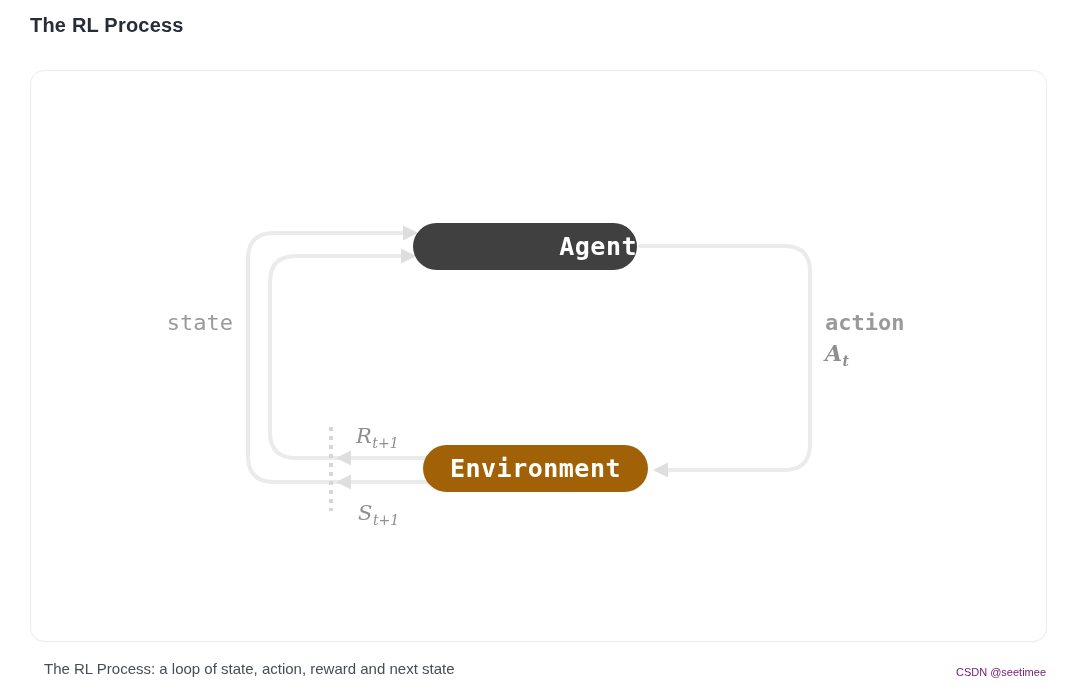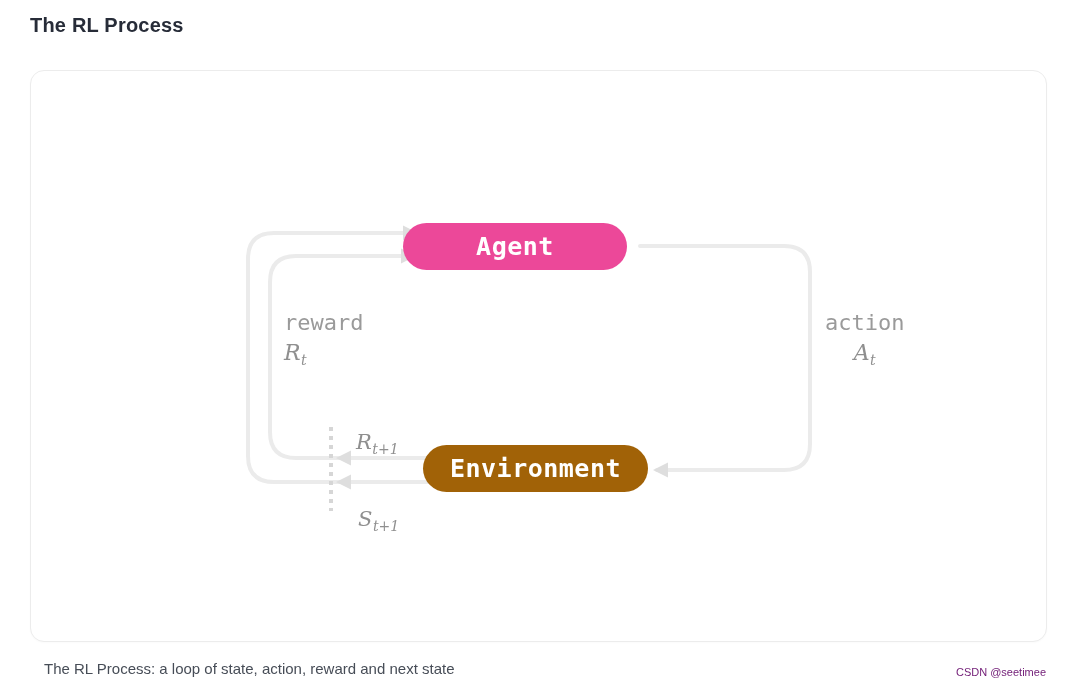--- a/index.html
+++ b/index.html
@@ -19,38 +19,38 @@
     background:#ffffff; border:1.5px solid #ececec; border-radius:14px;
     box-shadow:0 1px 2px rgba(0,0,0,0.02);
   }
   .diagram-svg { position:absolute; left:0; top:0; width:1080px; height:690px; }
   .node-pill {
     position:absolute; height:47px; border-radius:24px;
     display:flex; align-items:center; justify-content:center;
     color:#ffffff; font-family:"DejaVu Sans Mono", monospace;
     font-weight:bold; font-size:25px; letter-spacing:0.5px;
   }
-  .agent-pill { left:403px; top:223px; width:224px; background:#ec4899; }
+  .agent-pill { left:413px; top:223px; width:224px; background:#404040;justify-content:flex-end; }
   .env-pill   { left:423px; top:445px; width:225px; background:#a16207; }
   .side-label {
     position:absolute;
     font-family:"DejaVu Sans Mono", monospace;
     font-size:22px; color:#9a9a9a; line-height:30px;
   }
   .side-label .sym, .math-label {
     font-family:"DejaVu Serif", serif; font-style:italic;
     font-size:22px; color:#8f8f8f; letter-spacing:0.5px;
   }
   .side-label sub, .math-label sub {
     font-size:14px; line-height:0; letter-spacing:0;
   }
   .state-label  { left:113px; top:308px; width:120px; text-align:right; }
   .reward-label { left:284px; top:308px; text-align:left; }
-  .action-label { left:825px; top:308px; text-align:center; }
-  .math-label { position:absolute; font-size:21px;margin-top:6px; }
+  .action-label { left:825px; top:308px; text-align:left;font-weight:bold; }
+  .math-label { position:absolute; font-size:21px; }
   .next-reward-label { left:356px; top:424px; }
   .next-state-label  { left:358px; top:501px; }
   .figure-caption {
     position:absolute; left:44px; top:660px;
     font-size:15px; color:#474d57;
   }
   .watermark {
     position:absolute; right:34px; top:666px;
     font-size:11px; color:#701a75;
   }
@@ -83,26 +83,23 @@
 
   <div class="node-pill agent-pill">
     <span>Agent</span>
   </div>
 
   <div class="node-pill env-pill">
     <span>Environment</span>
   </div>
 
   <div class="side-label state-label">
+    <div>state</div>
   </div>
 
-  <div class="side-label reward-label">
-    <div>reward</div>
-    <div class="sym"><span>R</span><sub>t</sub></div>
-  </div>
 
   <div class="side-label action-label">
     <div>action</div>
     <div class="sym"><span>A</span><sub>t</sub></div>
   </div>
 
   <div class="math-label next-reward-label"><span>R</span><sub>t+1</sub></div>
 
   <div class="math-label next-state-label"><span>S</span><sub>t+1</sub></div>
 

